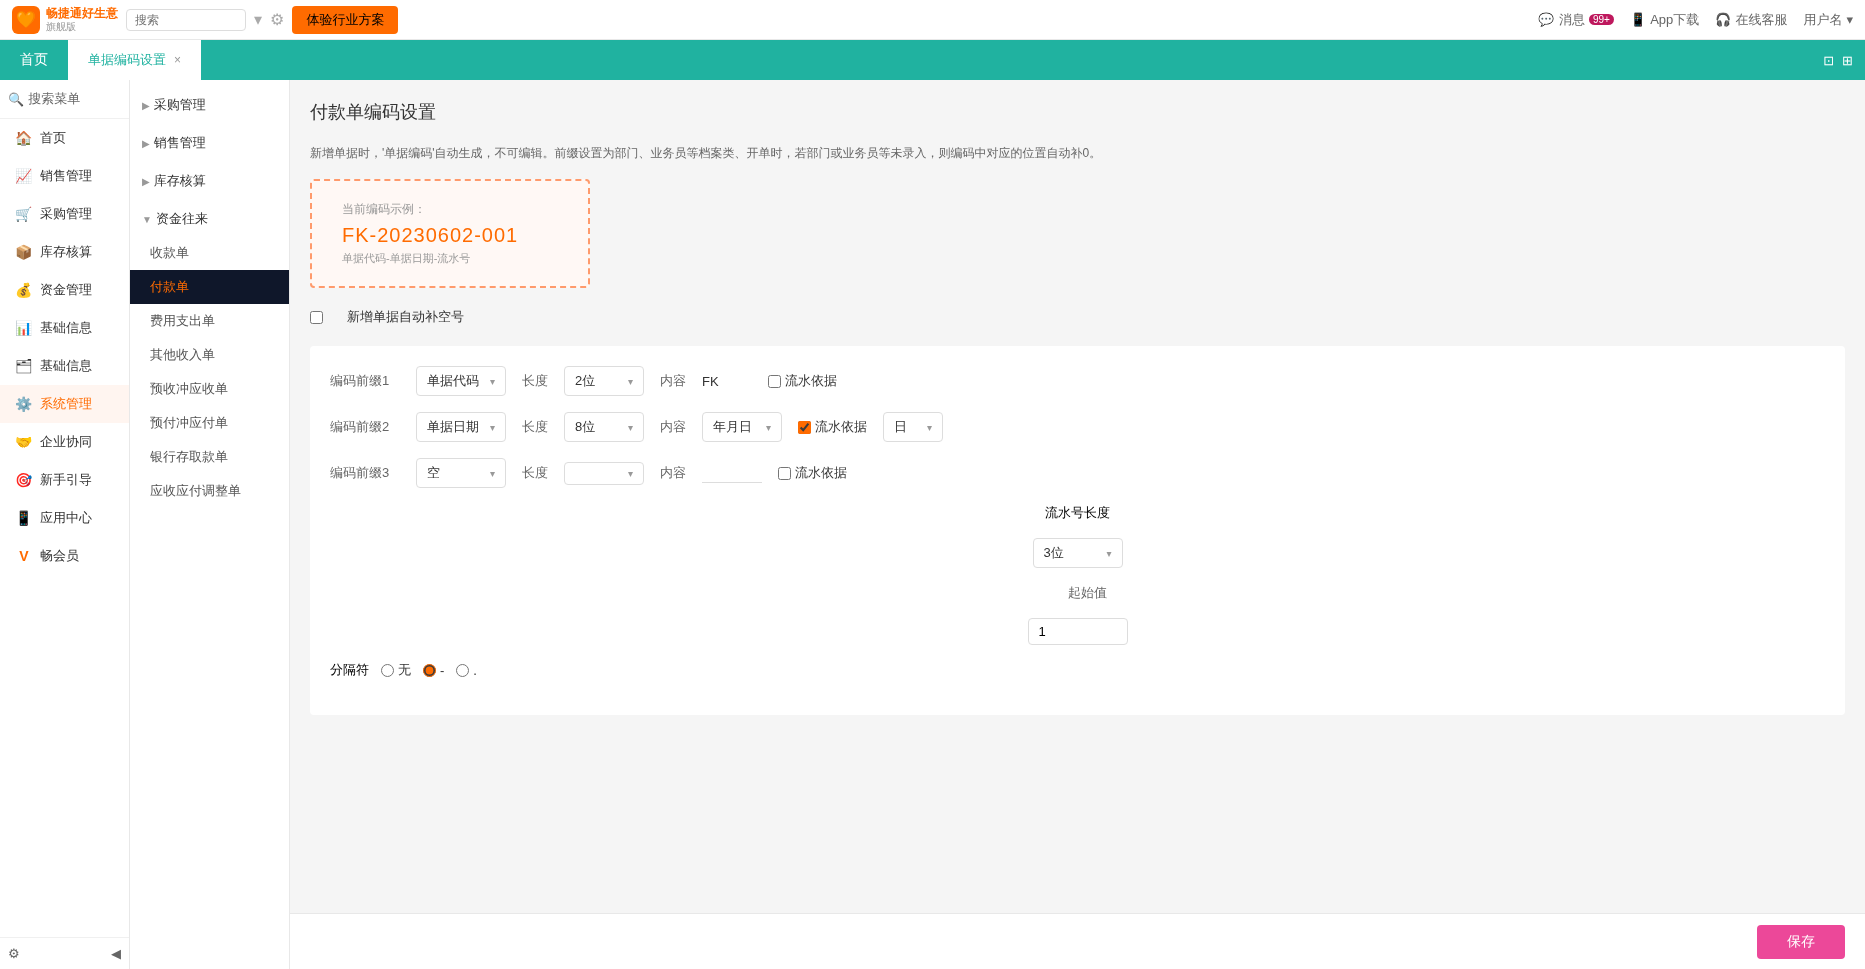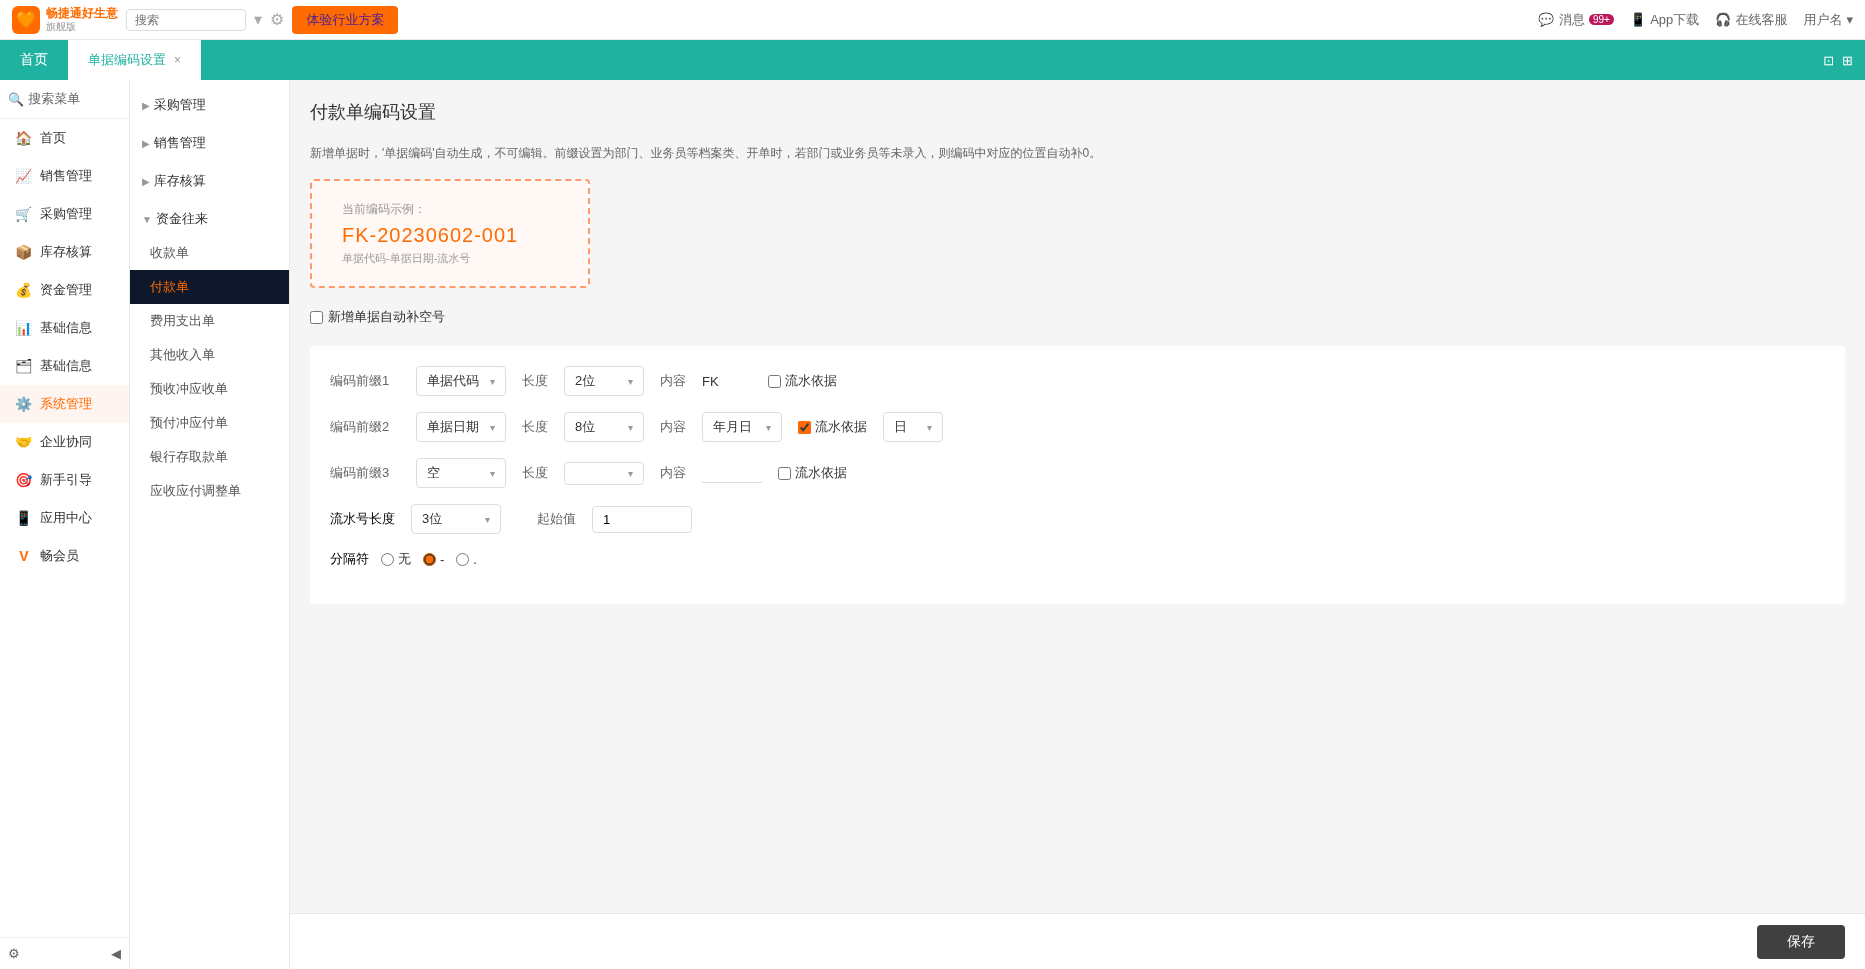--- a/index.html
+++ b/index.html
@@ -4,21 +4,21 @@
   <style>
     * { box-sizing: border-box; margin: 0; padding: 0; font-family: 'Microsoft YaHei', 'PingFang SC', sans-serif; font-size: 13px; }
     body { display: flex; flex-direction: column; height: 969px; width: 1865px; overflow: hidden; background: #f5f5f5; }
 
     
     .topbar { height: 40px; background: #fff; display: flex; align-items: center; padding: 0 12px; border-bottom: 1px solid #e8e8e8; justify-content: space-between; flex-shrink: 0; }
     .topbar-left { display: flex; align-items: center; gap: 8px; }
     .topbar-brand { display: flex; align-items: center; gap: 6px; }
     .brand-icon { width: 28px; height: 28px; background: #ff6b00; border-radius: 6px; display: flex; align-items: center; justify-content: center; color: #fff; font-size: 16px; }
     .topbar-input { border: 1px solid #ddd; border-radius: 4px; padding: 3px 8px; font-size: 12px; color: #999; width: 120px; }
-    .topbar-btn-primary { background: #ff6b00; color: #4c1d95; border: none; border-radius: 4px; padding: 5px 14px; cursor: pointer; font-size: 13px; }
+    .topbar-btn-primary { background: #ff6b00; color: #000000; border: none; border-radius: 4px; padding: 5px 14px; cursor: pointer; font-size: 13px; }
     .topbar-right { display: flex; align-items: center; gap: 16px; color: #666; font-size: 12px; }
     .topbar-right-item { display: flex; align-items: center; gap: 4px; cursor: pointer; }
     .msg-badge { background: #be185d; color: #fff; border-radius: 8px; padding: 0 4px; font-size: 10px; }
 
     
     .tabbar { height: 40px; background: #20b2a0; display: flex; align-items: center; padding: 0 0; flex-shrink: 0; }
     .tab-home { padding: 0 20px; height: 40px; display: flex; align-items: center; color: #fff; cursor: pointer; font-size: 14px; }
     .tab-active { background: #fff; color: #20b2a0; padding: 0 20px; height: 40px; display: flex; align-items: center; gap: 8px; cursor: pointer; font-size: 14px; }
     .tab-close { color: #999; font-size: 12px; }
     .tab-window-btns { margin-left: auto; display: flex; align-items: center; gap: 8px; padding-right: 12px; color: #fff; }
@@ -53,40 +53,40 @@
 
     
     .info-text { color: #666; font-size: 12px; margin-bottom: 16px; line-height: 1.6; }
 
     
     .code-preview { border: 2px dashed #ff9a6c; background: #fff8f5; border-radius: 4px; padding: 20px 30px; display: inline-block; margin-bottom: 20px; min-width: 280px; }
     .code-preview-label { font-size: 12px; color: #999; margin-bottom: 6px; }
     .code-preview-value { font-size: 20px; color: #ff6b00; font-weight: 500; letter-spacing: 1px; }
 
     
-    .checkbox-row { display: flex; align-items: center; gap: 5px; margin-bottom: 20px; color: #333; }
+    .checkbox-row { display: flex; align-items: center; gap: 24px; margin-bottom: 20px; color: #333; }
     .checkbox-row input[type="checkbox"] { accent-color: #ff6b00; }
 
     
     .settings-area { background: #fff; padding: 20px; border-radius: 4px; }
     .settings-row { display: flex; align-items: center; gap: 16px; margin-bottom: 16px; }
     .settings-row label { color: #666; width: 70px; flex-shrink: 0; font-size: 13px; }
     .select-box { border: 1px solid #ddd; border-radius: 4px; padding: 5px 10px; display: flex; align-items: center; gap: 6px; cursor: pointer; background: #fff; color: #333; font-size: 13px; min-width: 90px; justify-content: space-between; }
     .select-box .arrow { color: #999; font-size: 10px; }
     .length-select { min-width: 80px; }
     .checkbox-inline { display: flex; align-items: center; gap: 4px; color: #333; font-size: 13px; }
     .checkbox-orange { accent-color: #ff6b00; }
     .select-box-sm { min-width: 60px; }
     .separator-row { display: flex; align-items: center; gap: 12px; margin-bottom: 16px; }
-    .serial-row { display: flex; align-items: center; gap: 16px; margin-bottom: 16px; }
+    .serial-row { display: flex; align-items: center; gap: 16px; margin-bottom: 16px; flex-direction: column; }
     .serial-input { border: 1px solid #ddd; border-radius: 4px; padding: 5px 10px; width: 100px; font-size: 13px; }
 
     
     .bottom-bar { height: 56px; background: #fff; border-top: 1px solid #e8e8e8; display: flex; align-items: center; justify-content: flex-end; padding: 0 20px; flex-shrink: 0; }
-    .save-btn { background: #404040; color: #fff; border: none; border-radius: 4px; padding: 8px 30px; font-size: 14px; cursor: pointer; }
+    .save-btn { background: #ec4899; color: #fff; border: none; border-radius: 4px; padding: 8px 30px; font-size: 14px; cursor: pointer; }
 
     .gear-icon, .collapse-icon { color: #666; cursor: pointer; }
   </style>
 </head>
 <body>
 
 <div class="topbar">
   <div class="topbar-left">
     <div class="topbar-brand">
       <div class="brand-icon">🧡</div>

